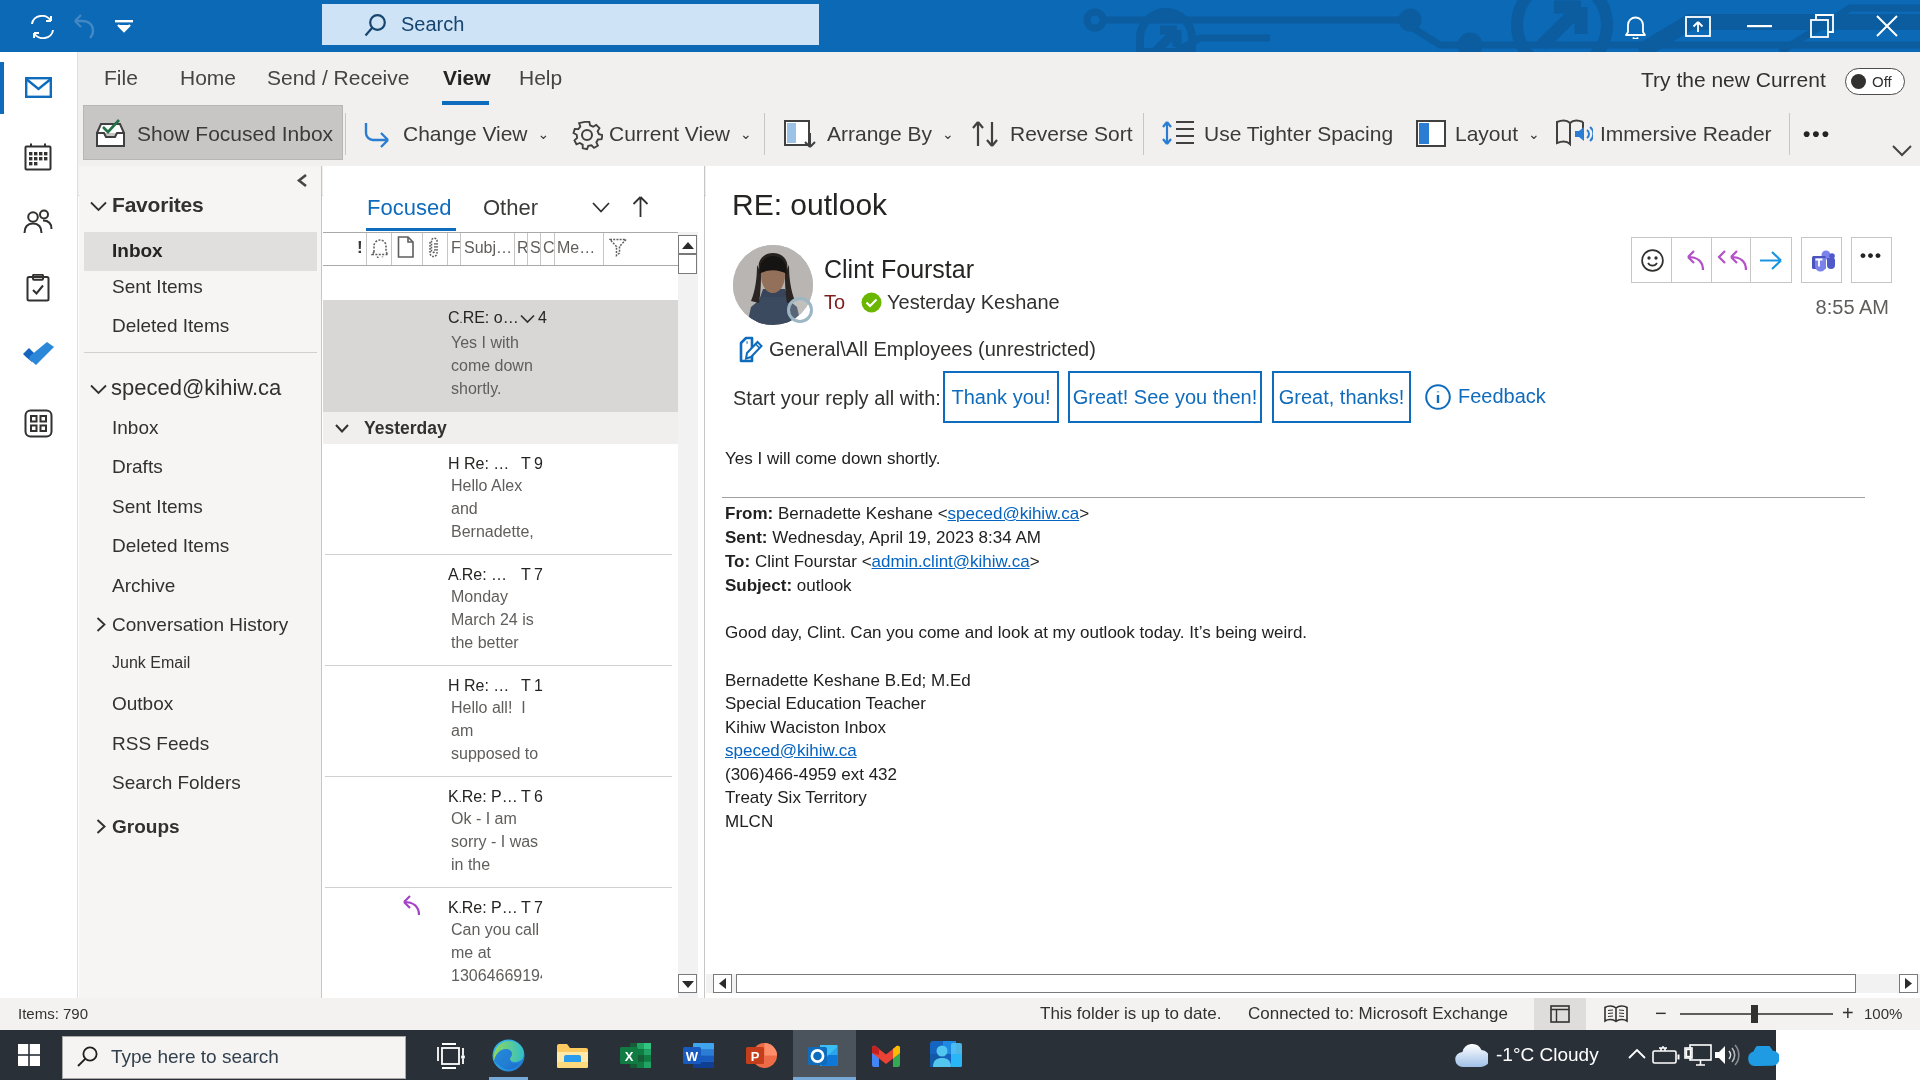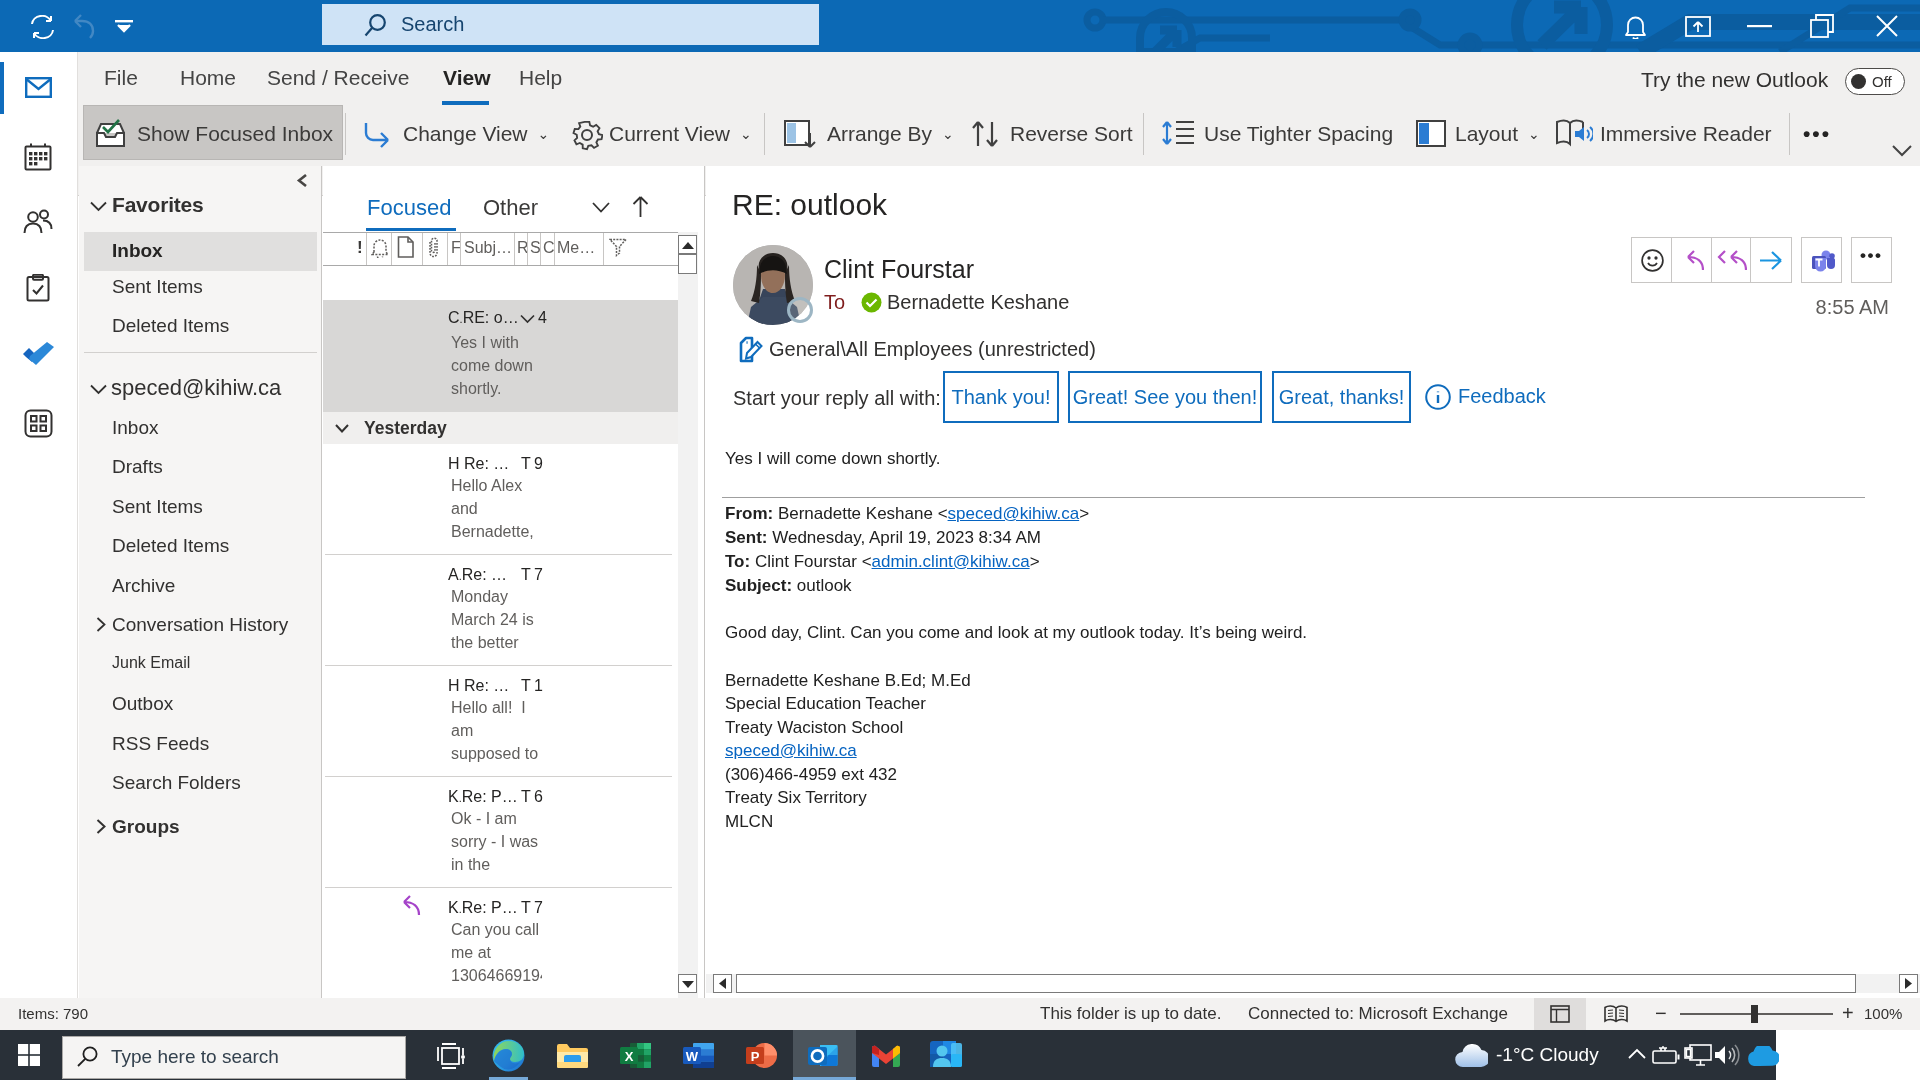--- a/index.html
+++ b/index.html
@@ -90,21 +90,21 @@
       <path d="M1 1 L21 21 M21 1 L1 21"></path>
     </svg>
   </div>
   <div id="ribbon">
     <span class="rtab" style="left:104px">File</span>
     <span class="rtab" style="left:180px">Home</span>
     <span class="rtab" style="left:267px">Send / Receive</span>
     <span class="rtab" style="left:443px;color:#252423;font-weight:bold">View</span>
     <span class="rtab" style="left:519px">Help</span>
     <div class="abs" style="left:442px;top:49px;width:47px;height:4px;background:#0f6cbd"></div>
-    <div class="abs" style="left:1641px;top:16px;font-size:21px;color:#323130">Try the new Outlook</div>
+    <div class="abs" style="left:1641px;top:16px;font-size:21px;color:#323130">Try the new Current</div>
     <div class="abs" style="left:1845px;top:16px;width:60px;height:27px;border:1.6px solid #4d4b49;border-radius:14px;background:#fff">
       <div class="abs" style="left:5px;top:4.5px;width:15px;height:15px;border-radius:50%;background:#323130"></div>
       <span class="abs" style="left:26px;top:4px;font-size:15px;color:#323130">Off</span>
     </div>
     <div class="abs" style="left:83px;top:53px;width:260px;height:55px;background:#c8c6c4;border:1px solid #b8b6b4"></div>
     <div class="rbtn" style="left:137px"><span style="position:absolute;left:-42px;top:11px">
       <svg width="32" height="30" viewBox="0 0 32 30" fill="none">
         <path d="M2 14 L2 27 L29 27 L29 14 L22 14 L20 18 L11 18 L9 14 Z M2 14 L6 5 L25 5 L29 14" stroke="#404040" stroke-width="2" fill="#fff"></path>
         <path d="M8 8 L13 13 L24 1" stroke="#217346" stroke-width="2.6" fill="none"></path>
       </svg></span>Show Focused Inbox</div>
@@ -341,21 +341,21 @@
         <path d="M27 25 C 26 18, 32 11, 40 11 C 48 11, 54 18, 53 25 L54 29 C 44 24, 36 24, 26 29 Z" fill="#161412"></path>
       </svg>
     </div>
     <div class="abs" style="left:81px;top:131px;width:26px;height:26px;border-radius:50%;border:3px solid #9db6c4;background:rgba(255,255,255,0.15)"></div>
     <div class="abs" style="left:118px;top:89px;font-size:25px;color:#252423">Clint Fourstar</div>
     <div class="abs" style="left:118px;top:125px;font-size:20px;color:#7f1d1d">To</div>
     <svg class="abs" style="left:155px;top:126px" width="21" height="21" viewBox="0 0 21 21">
         <circle cx="10.5" cy="10.5" r="10" fill="#6bb700"></circle>
         <path d="M5.5 10.5 L9 14 L15.5 7.5" stroke="#fff" stroke-width="2.2" fill="none"></path>
       </svg>
-    <div class="abs" style="left:181px;top:125px;font-size:20px;color:#323130">Bernadette Keshane</div>
+    <div class="abs" style="left:181px;top:125px;font-size:20px;color:#323130">Yesterday Keshane</div>
     <div class="abs" style="left:925px;top:71px;width:161px;height:46px;border:1px solid #c8c6c4;display:flex">
       <div style="width:40px;border-right:1px solid #c8c6c4;position:relative">
         <svg class="abs" style="left:9px;top:11px" width="23" height="23" viewBox="0 0 23 23" fill="none" stroke="#323130" stroke-width="1.7">
             <circle cx="11.5" cy="11.5" r="10.4"></circle>
             <circle cx="8" cy="9" r="0.8" fill="#323130"></circle>
             <circle cx="15" cy="9" r="0.8" fill="#323130"></circle>
             <path d="M7 14 A 5.2 5.2 0 0 0 16 14"></path>
           </svg>
       </div>
       <div style="width:40px;border-right:1px solid #c8c6c4;position:relative">
@@ -407,21 +407,21 @@
     <div class="abs" style="left:752px;top:219px;font-size:20px;color:#0f6cbd">Feedback</div>
     <div class="abs" style="left:19px;top:283px;font-size:17px;color:#212121">Yes I will come down shortly.</div>
     <div class="abs" style="left:16px;top:331px;width:1143px;height:1px;background:#9f9f9f"></div>
     <div class="abs" style="left:19px;top:338px;font-size:17px;color:#212121"><b>From:</b> Bernadette Keshane &lt;<a style="color:#0563c1;text-decoration:underline">speced@kihiw.ca</a>&gt;</div>
     <div class="abs" style="left:19px;top:362px;font-size:17px;color:#212121"><b>Sent:</b> Wednesday, April 19, 2023 8:34 AM</div>
     <div class="abs" style="left:19px;top:386px;font-size:17px;color:#212121"><b>To:</b> Clint Fourstar &lt;<a style="color:#0563c1;text-decoration:underline">admin.clint@kihiw.ca</a>&gt;</div>
     <div class="abs" style="left:19px;top:410px;font-size:17px;color:#212121"><b>Subject:</b> outlook</div>
     <div class="abs" style="left:19px;top:457px;font-size:17px;color:#212121">Good day, Clint. Can you come and look at my outlook today. It’s being weird.</div>
     <div class="abs" style="left:19px;top:505px;font-size:17px;color:#212121">Bernadette Keshane B.Ed; M.Ed</div>
     <div class="abs" style="left:19px;top:528px;font-size:17px;color:#212121">Special Education Teacher</div>
-    <div class="abs" style="left:19px;top:552px;font-size:17px;color:#212121">Treaty Waciston School</div>
+    <div class="abs" style="left:19px;top:552px;font-size:17px;color:#212121">Kihiw Waciston Inbox</div>
     <div class="abs" style="left:19px;top:575px;font-size:17px"><a style="color:#0563c1;text-decoration:underline">speced@kihiw.ca</a></div>
     <div class="abs" style="left:19px;top:599px;font-size:17px;color:#212121">(306)466-4959 ext 432</div>
     <div class="abs" style="left:19px;top:622px;font-size:17px;color:#212121">Treaty Six Territory</div>
     <div class="abs" style="left:19px;top:646px;font-size:17px;color:#212121">MLCN</div>
     <div class="abs" style="left:0;top:808px;width:1214px;height:19px;background:#f2f2f2"></div>
     <div class="abs" style="left:7px;top:808px;width:19px;height:19px;background:#fff;border:1px solid #7a7a7a"></div>
     <svg class="abs" style="left:13px;top:812px" width="7" height="11" viewBox="0 0 7 11">
         <path d="M0 5.5 L7 0 L7 11 Z" fill="#2b2b2b"></path>
       </svg>
     <div class="abs" style="left:30px;top:808px;width:1120px;height:19px;background:#fff;border:1px solid #7a7a7a"></div>

